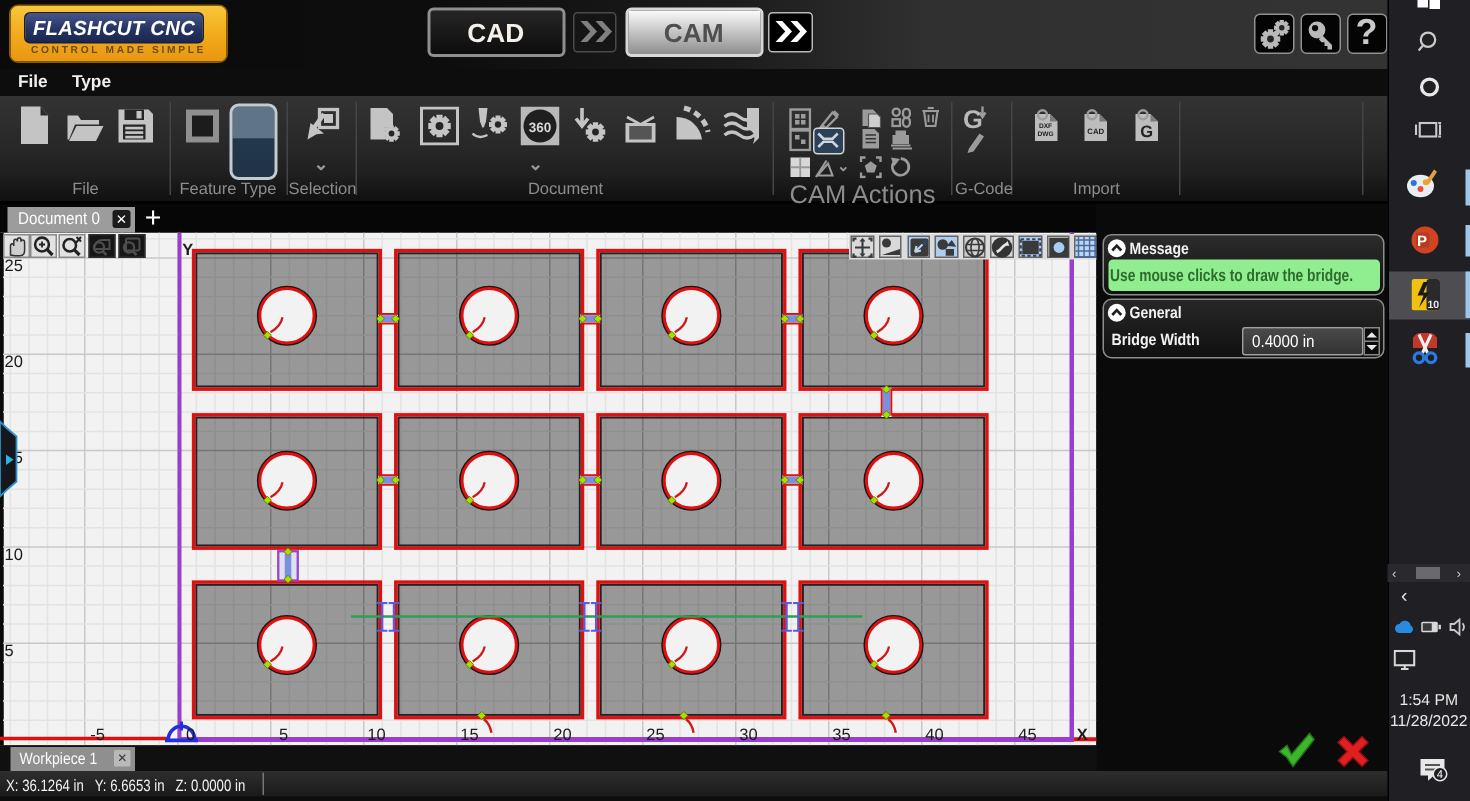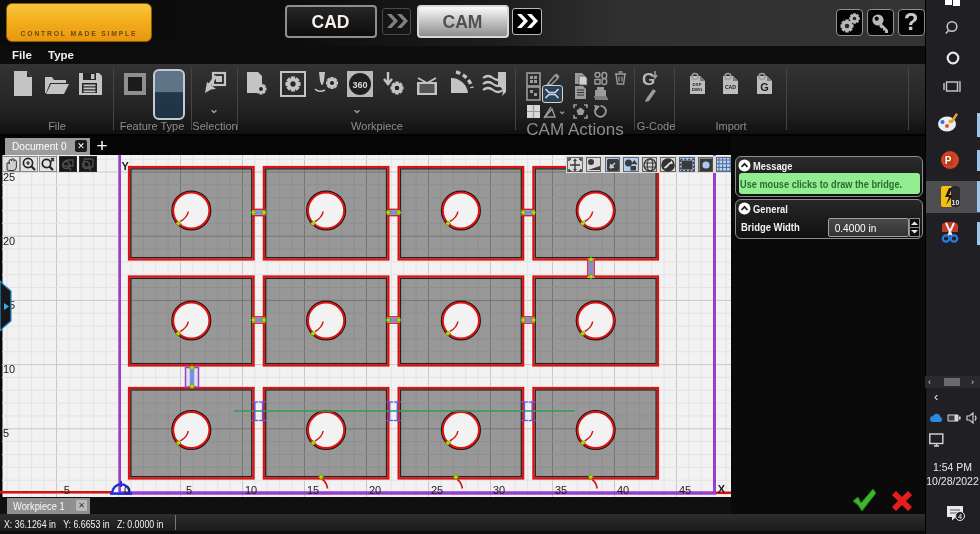--- a/index.html
+++ b/index.html
@@ -1,15 +1,16 @@
 <!DOCTYPE html>
 <html><head><meta charset="utf-8"><style>*{margin:0;padding:0;box-sizing:border-box}body{font-family:"Liberation Sans",sans-serif;background:#000}#app{position:relative;width:980px;height:534px;overflow:hidden;background:#0b0b0b}.abs{position:absolute}</style></head><body>
 <div id="app">
     <div class="abs" style="left:0;top:0;width:980px;height:46px;background:linear-gradient(90deg,#0a0a0a 0%,#0d0d0d 30%,#1c1c1c 50%,#303030 63%,#343434 100%)"></div>
     <div class="abs" style="left:6px;top:3px;width:146px;height:39px;border-radius:6px;background:linear-gradient(180deg,#f8c63e 0%,#f3ae1e 45%,#e89610 100%);border:1px solid #8a5d00"></div>
+    <div class="abs" style="left:16px;top:8px;width:120px;height:21px;border-radius:4px;background:linear-gradient(180deg,#46558a 0%,#263463 55%,#1b2750 100%);border:1px solid #141f40;color:#fff;font-style:italic;font-weight:bold;font-size:13.5px;text-align:center;line-height:20px;letter-spacing:0.2px">FLASHCUT CNC</div>
     <div class="abs" style="left:6px;top:30px;width:146px;text-align:center;color:#6b4d08;font-size:6.8px;font-weight:bold;letter-spacing:1.8px">CONTROL MADE SIMPLE</div>
     <div style="position:absolute;top:4.5px;height:33px;border-radius:4px;text-align:center;font-weight:bold;font-size:17.5px;line-height:30px;left:284.5px;width:92px;background:linear-gradient(180deg,#262626,#0c0c0c);border:2px solid #8f8f8f;color:#f5f0e8">CAD</div>
     <div style="position:absolute;top:4.5px;height:33px;border-radius:4px;text-align:center;font-weight:bold;font-size:17.5px;line-height:30px;left:416.5px;width:92px;background:linear-gradient(180deg,#fbfbfb,#c9c9c9 45%,#8e8e8e);border:2px solid #d8d8d8;color:#4f4f4f">CAM</div>
     <div class="abs" style="left:382px;top:7.5px;width:29px;height:27px;background:#151515;border:1px solid #4a4a4a;border-radius:3px"></div>
     <svg style="position:absolute;left:384.5px;top:11px;" width="25" height="20" viewBox="0 0 25 20" font-family="Liberation Sans, sans-serif">
       <path d="M2,3 L8.5,10 L2,17 L6.5,17 L13,10 L6.5,3 Z" fill="#808080"></path>
       <path d="M12,3 L18.5,10 L12,17 L16.5,17 L23,10 L16.5,3 Z" fill="#808080"></path>
     </svg>
     <div class="abs" style="left:512px;top:7.5px;width:30px;height:27px;background:#000;border:1.5px solid #b8b8b8;border-radius:3px"></div>
     <svg style="position:absolute;left:515px;top:11px;" width="25" height="20" viewBox="0 0 25 20" font-family="Liberation Sans, sans-serif">
@@ -57,21 +58,21 @@
     <div class="abs" style="left:190.5px;top:68px;width:1px;height:62px;background:#454545"></div>
     <div class="abs" style="left:236.5px;top:68px;width:1px;height:62px;background:#454545"></div>
     <div class="abs" style="left:514.5px;top:68px;width:1px;height:62px;background:#454545"></div>
     <div class="abs" style="left:634px;top:68px;width:1px;height:62px;background:#454545"></div>
     <div class="abs" style="left:673.5px;top:68px;width:1px;height:62px;background:#454545"></div>
     <div class="abs" style="left:785.5px;top:68px;width:1px;height:62px;background:#454545"></div>
     <div class="abs" style="left:907.5px;top:68px;width:1px;height:62px;background:#454545"></div>
     <div style="position:absolute;top:120px;color:#8d8d8d;font-size:11px;text-align:center;left:27.0px;width:60px">File</div>
     <div style="position:absolute;top:120px;color:#8d8d8d;font-size:11px;text-align:center;left:107.0px;width:90px">Feature Type</div>
     <div style="position:absolute;top:120px;color:#8d8d8d;font-size:11px;text-align:center;left:180.0px;width:70px">Selection</div>
-    <div style="position:absolute;top:120px;color:#8d8d8d;font-size:11px;text-align:center;left:337.0px;width:80px">Workpiece</div>
+    <div style="position:absolute;top:120px;color:#8d8d8d;font-size:11px;text-align:center;left:337.0px;width:80px">Document</div>
     <div style="position:absolute;top:120px;color:#8d8d8d;font-size:17px;text-align:center;left:525.0px;width:100px">CAM Actions</div>
     <div style="position:absolute;top:120px;color:#8d8d8d;font-size:11px;text-align:center;left:621.0px;width:70px">G-Code</div>
     <div style="position:absolute;top:120px;color:#8d8d8d;font-size:11px;text-align:center;left:696.0px;width:70px">Import</div>
     <svg style="position:absolute;left:13px;top:70px;" width="20" height="27" viewBox="0 0 20 27" font-family="Liberation Sans, sans-serif">
       <path d="M1,1 L14,1 L19,7 L19,26 L1,26 Z" fill="#c4c4c4"></path>
       <path d="M14,1 L14,7 L19,7" fill="#2a2a2a"></path>
     </svg>
     <svg style="position:absolute;left:44px;top:71px;" width="26" height="25" viewBox="0 0 26 25" font-family="Liberation Sans, sans-serif">
       <path d="M1,22 L1,6 L8,6 L10,9 L22,9 L22,12 L6,12 L2,22 Z" fill="#c4c4c4"></path>
       <path d="M7,13 L25,13 L20,23 L2,23 Z" fill="#c4c4c4"></path>
@@ -961,19 +962,19 @@
     </svg>
     <svg style="position:absolute;left:966px;top:412px;" width="12" height="12" viewBox="0 0 12 12" font-family="Liberation Sans, sans-serif">
       <path d="M1,4 h2.5 L7,1 L7,11 L3.5,8 H1 Z" fill="none" stroke="#c9c9c9" stroke-width="1.2"></path>
       <path d="M9,3.5 a4,4 0 0 1 0,5" stroke="#c9c9c9" stroke-width="1.2" fill="none"></path>
     </svg>
     <svg style="position:absolute;left:929px;top:433px;" width="15" height="14" viewBox="0 0 15 14" font-family="Liberation Sans, sans-serif">
       <rect x="0.8" y="1" width="13" height="9.5" fill="none" stroke="#d8d8d8" stroke-width="1.4"></rect>
       <path d="M5,13 h5 M7.5,11 v2" stroke="#d8d8d8" stroke-width="1.4"></path>
     </svg>
     <div class="abs" style="left:925px;top:461px;width:55px;text-align:center;color:#e8e8e8;font-size:10.5px">1:54 PM</div>
-    <div class="abs" style="left:925px;top:475px;width:55px;text-align:center;color:#e8e8e8;font-size:10.5px">10/28/2022</div>
+    <div class="abs" style="left:925px;top:475px;width:55px;text-align:center;color:#e8e8e8;font-size:10.5px">11/28/2022</div>
     <svg style="position:absolute;left:946px;top:504px;" width="20" height="18" viewBox="0 0 20 18" font-family="Liberation Sans, sans-serif">
       <path d="M1,2 h16 v11 h-7 l-4,3.5 v-3.5 h-5 Z" fill="#e8e8e8"></path>
       <path d="M4,6 h10 M4,9 h7" stroke="#555" stroke-width="1.2"></path>
       <circle cx="14" cy="12" r="4.5" fill="#202024" stroke="#e8e8e8" stroke-width="1"></circle>
       <text x="14" y="14.8" font-size="7.5" fill="#fff" text-anchor="middle" font-family="Liberation Sans">4</text>
     </svg>
   </div>
 </body></html>

